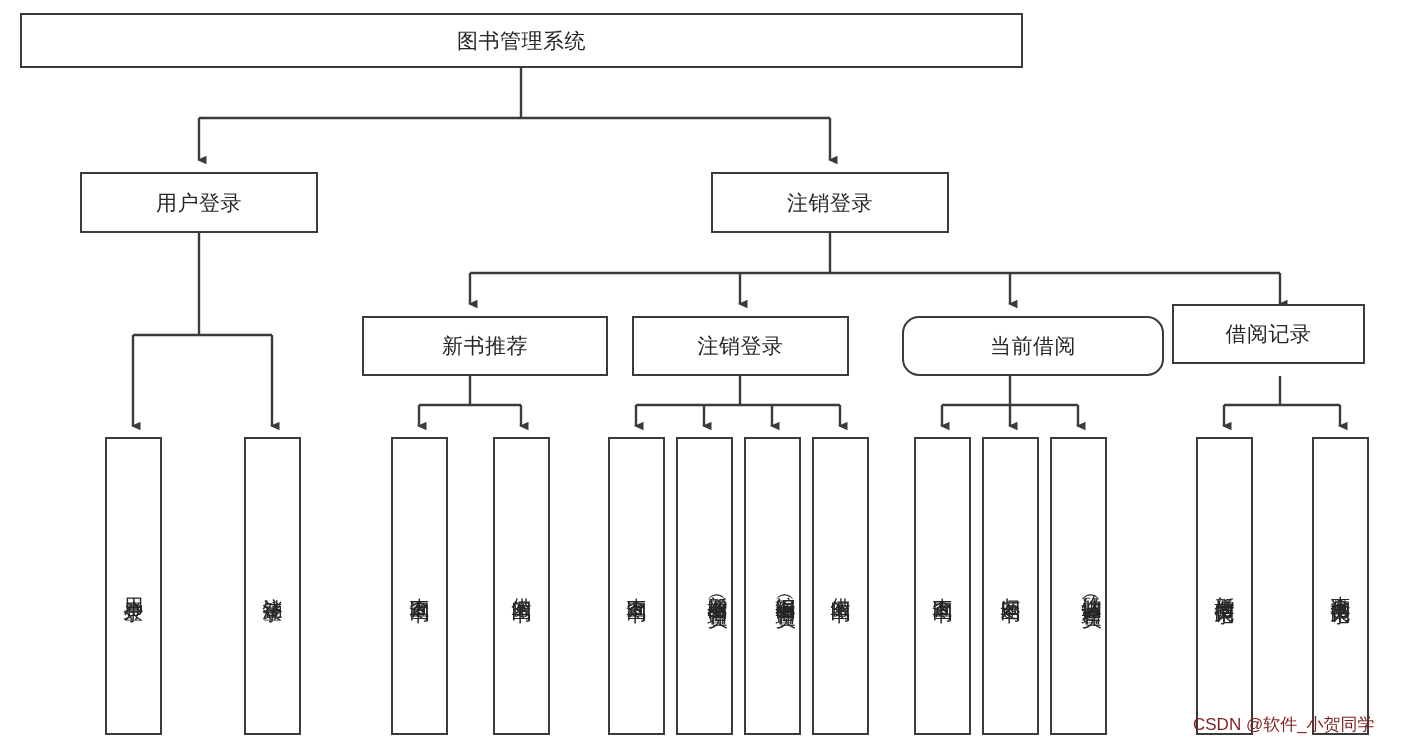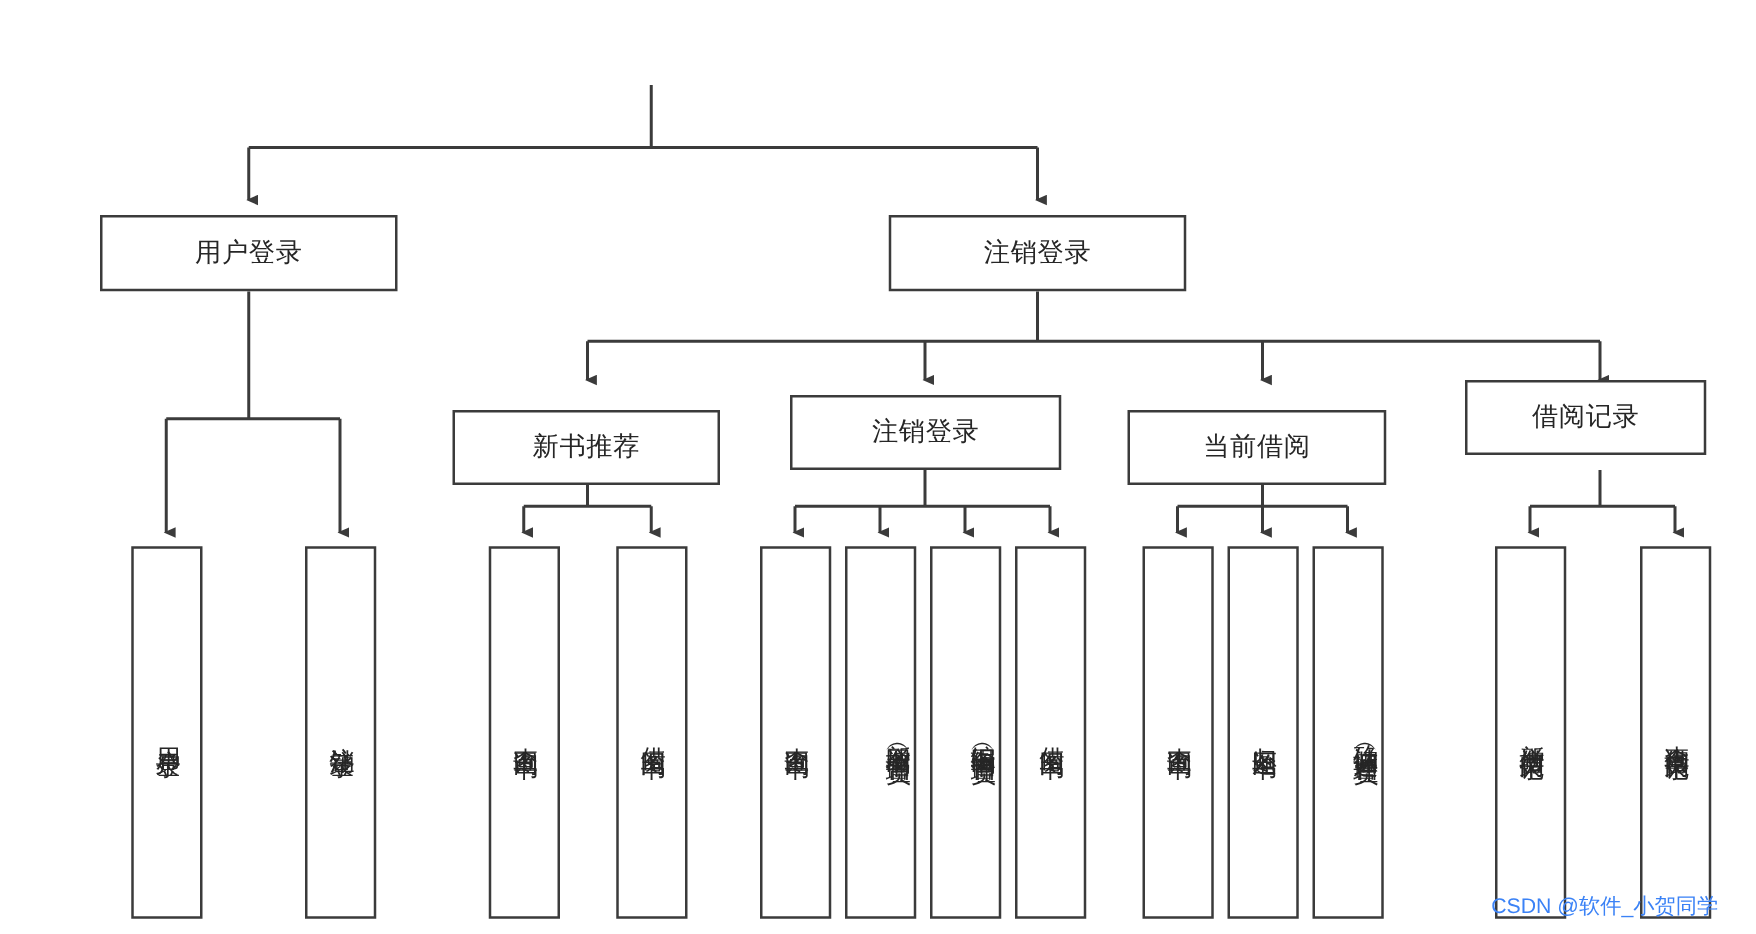--- a/index.html
+++ b/index.html
@@ -57,21 +57,21 @@
   }
   .node-v.center-v {
     align-items: center;
     padding-top: 0;
   }
   .watermark {
     position: absolute;
     left: 1193px;
     top: 713px;
     font-size: 17px;
-    color: #3b82f6;
+    color: #7f1d1d;
     white-space: nowrap;
     font-family: "Liberation Sans", "DejaVu Sans", sans-serif;
   }
 </style>
 </head>
 <body>
 
 <div id="diagram-root">
 
   <svg class="connectors" viewBox="0 0 1405 747" xmlns="http://www.w3.org/2000/svg">
@@ -120,35 +120,38 @@
       <path d="M1010,405 L1010,426" marker-end="url(#arrow)"></path>
       <path d="M1078,405 L1078,426" marker-end="url(#arrow)"></path>
 
       <path d="M1280,376 L1280,405"></path>
       <path d="M1224,405 L1340,405"></path>
       <path d="M1224,405 L1224,426" marker-end="url(#arrow)"></path>
       <path d="M1340,405 L1340,426" marker-end="url(#arrow)"></path>
     </g>
   </svg>
 
+  <div class="node node-h" style="left:20px; top:13px; width:1003px; height:55px;">
+    <span>图书管理系统</span>
+  </div>
 
   <div class="node node-h" style="left:80px; top:172px; width:238px; height:61px;">
     <span>用户登录</span>
   </div>
   <div class="node node-h" style="left:711px; top:172px; width:238px; height:61px;">
     <span>注销登录</span>
   </div>
 
-  <div class="node node-h" style="left:362px; top:328px; width:214px; height:60px;">
+  <div class="node node-h" style="left:362px; top:316px; width:246px; height:60px;">
     <span>新书推荐</span>
   </div>
   <div class="node node-h" style="left:632px; top:316px; width:217px; height:60px;">
     <span>注销登录</span>
   </div>
-  <div class="node node-h" style="left:902px; top:328px; width:207px; height:60px;">
+  <div class="node node-h" style="left:902px; top:316px; width:262px; height:60px;border-radius:17px;">
     <span>当前借阅</span>
   </div>
   <div class="node node-h" style="left:1172px; top:304px; width:193px; height:60px;">
     <span>借阅记录</span>
   </div>
 
   <div class="node node-v center-v" style="left:105px; top:437px; width:57px; height:298px;">
     <span>用户登录</span>
   </div>
   <div class="node node-v center-v" style="left:244px; top:437px; width:57px; height:298px;">

